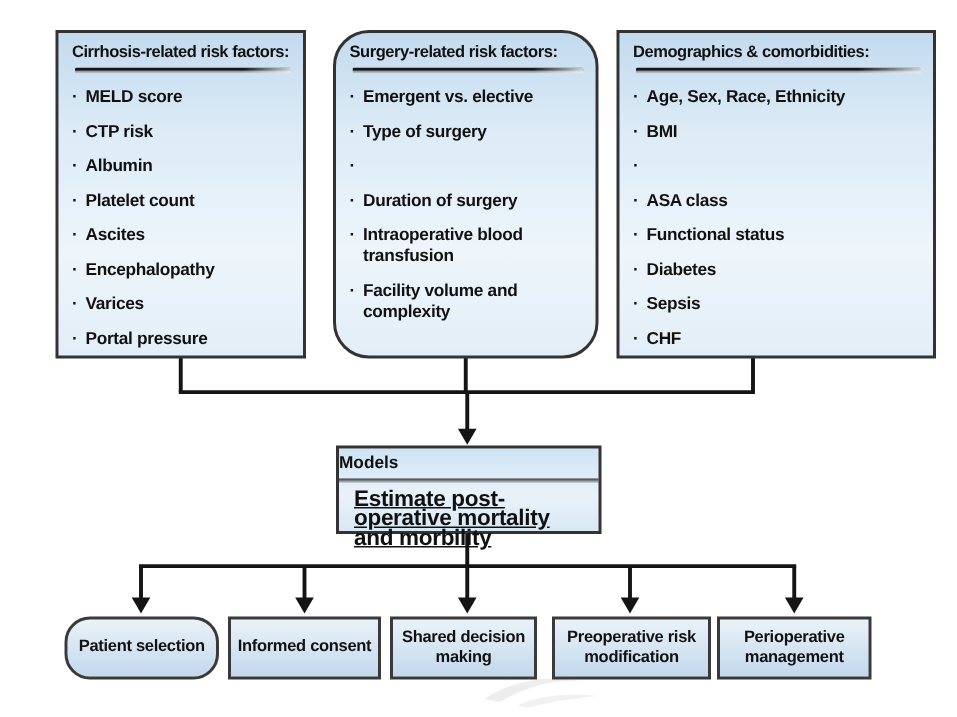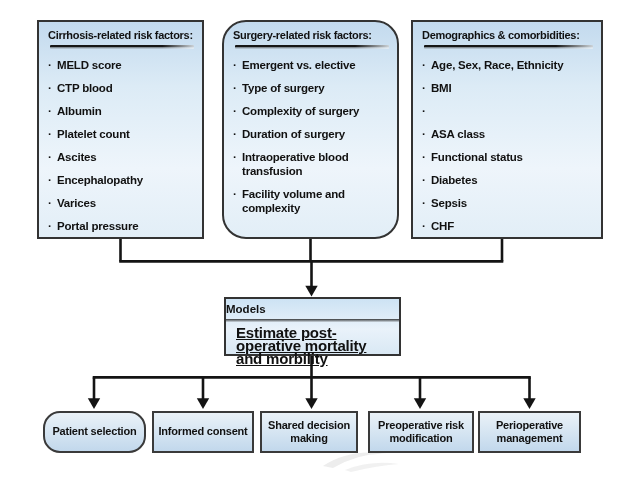--- a/index.html
+++ b/index.html
@@ -10,21 +10,21 @@
   }
   
   .factor-box {
     position:absolute; top:20px; height:219px; box-sizing:border-box;
     border:2px solid #333333;
     background:linear-gradient(to bottom,#c3daee 0%,#dcebf6 30%,#eef5fb 68%,#e2eef7 100%);
     padding:7px 6px 0 9px;
   }
   #box-cirrhosis    { left:37px;  width:167px; }
   #box-surgery      { left:222px; width:177px;border-radius:24px; }
-  #box-demographics { left:411px; width:192px; }
+  #box-demographics { left:411px; width:213px; }
   .box-title {
     font-size:11px; letter-spacing:-0.3px; white-space:nowrap;
     line-height:13px;
   }
   .title-rule {
     height:4px; margin:3px 2px 9px 2px; border-radius:1px;
     background-image:
       linear-gradient(to right, rgba(255,255,255,0) 0 78%, rgba(236,244,250,0.85) 100%),
       linear-gradient(to bottom, #161616 0 40%, rgba(70,70,70,0.45) 65%, rgba(140,140,140,0.12) 100%);
   }
@@ -105,21 +105,21 @@
 
   <div class="factor-box" id="box-cirrhosis">
     <div class="box-title">Cirrhosis-related risk factors:</div>
     <div class="title-rule"></div>
     <div class="item">
         <span class="bullet">·</span>
         <span>MELD score</span>
       </div>
     <div class="item">
         <span class="bullet">·</span>
-        <span>CTP blood</span>
+        <span>CTP risk</span>
       </div>
     <div class="item">
         <span class="bullet">·</span>
         <span>Albumin</span>
       </div>
     <div class="item">
         <span class="bullet">·</span>
         <span>Platelet count</span>
       </div>
     <div class="item">
@@ -146,21 +146,20 @@
     <div class="item">
         <span class="bullet">·</span>
         <span>Emergent vs. elective</span>
       </div>
     <div class="item">
         <span class="bullet">·</span>
         <span>Type of surgery</span>
       </div>
     <div class="item">
         <span class="bullet">·</span>
-        <span>Complexity of surgery</span>
       </div>
     <div class="item">
         <span class="bullet">·</span>
         <span>Duration of surgery</span>
       </div>
     <div class="item">
         <span class="bullet">·</span>
         <span>Intraoperative blood transfusion</span>
       </div>
     <div class="item">

